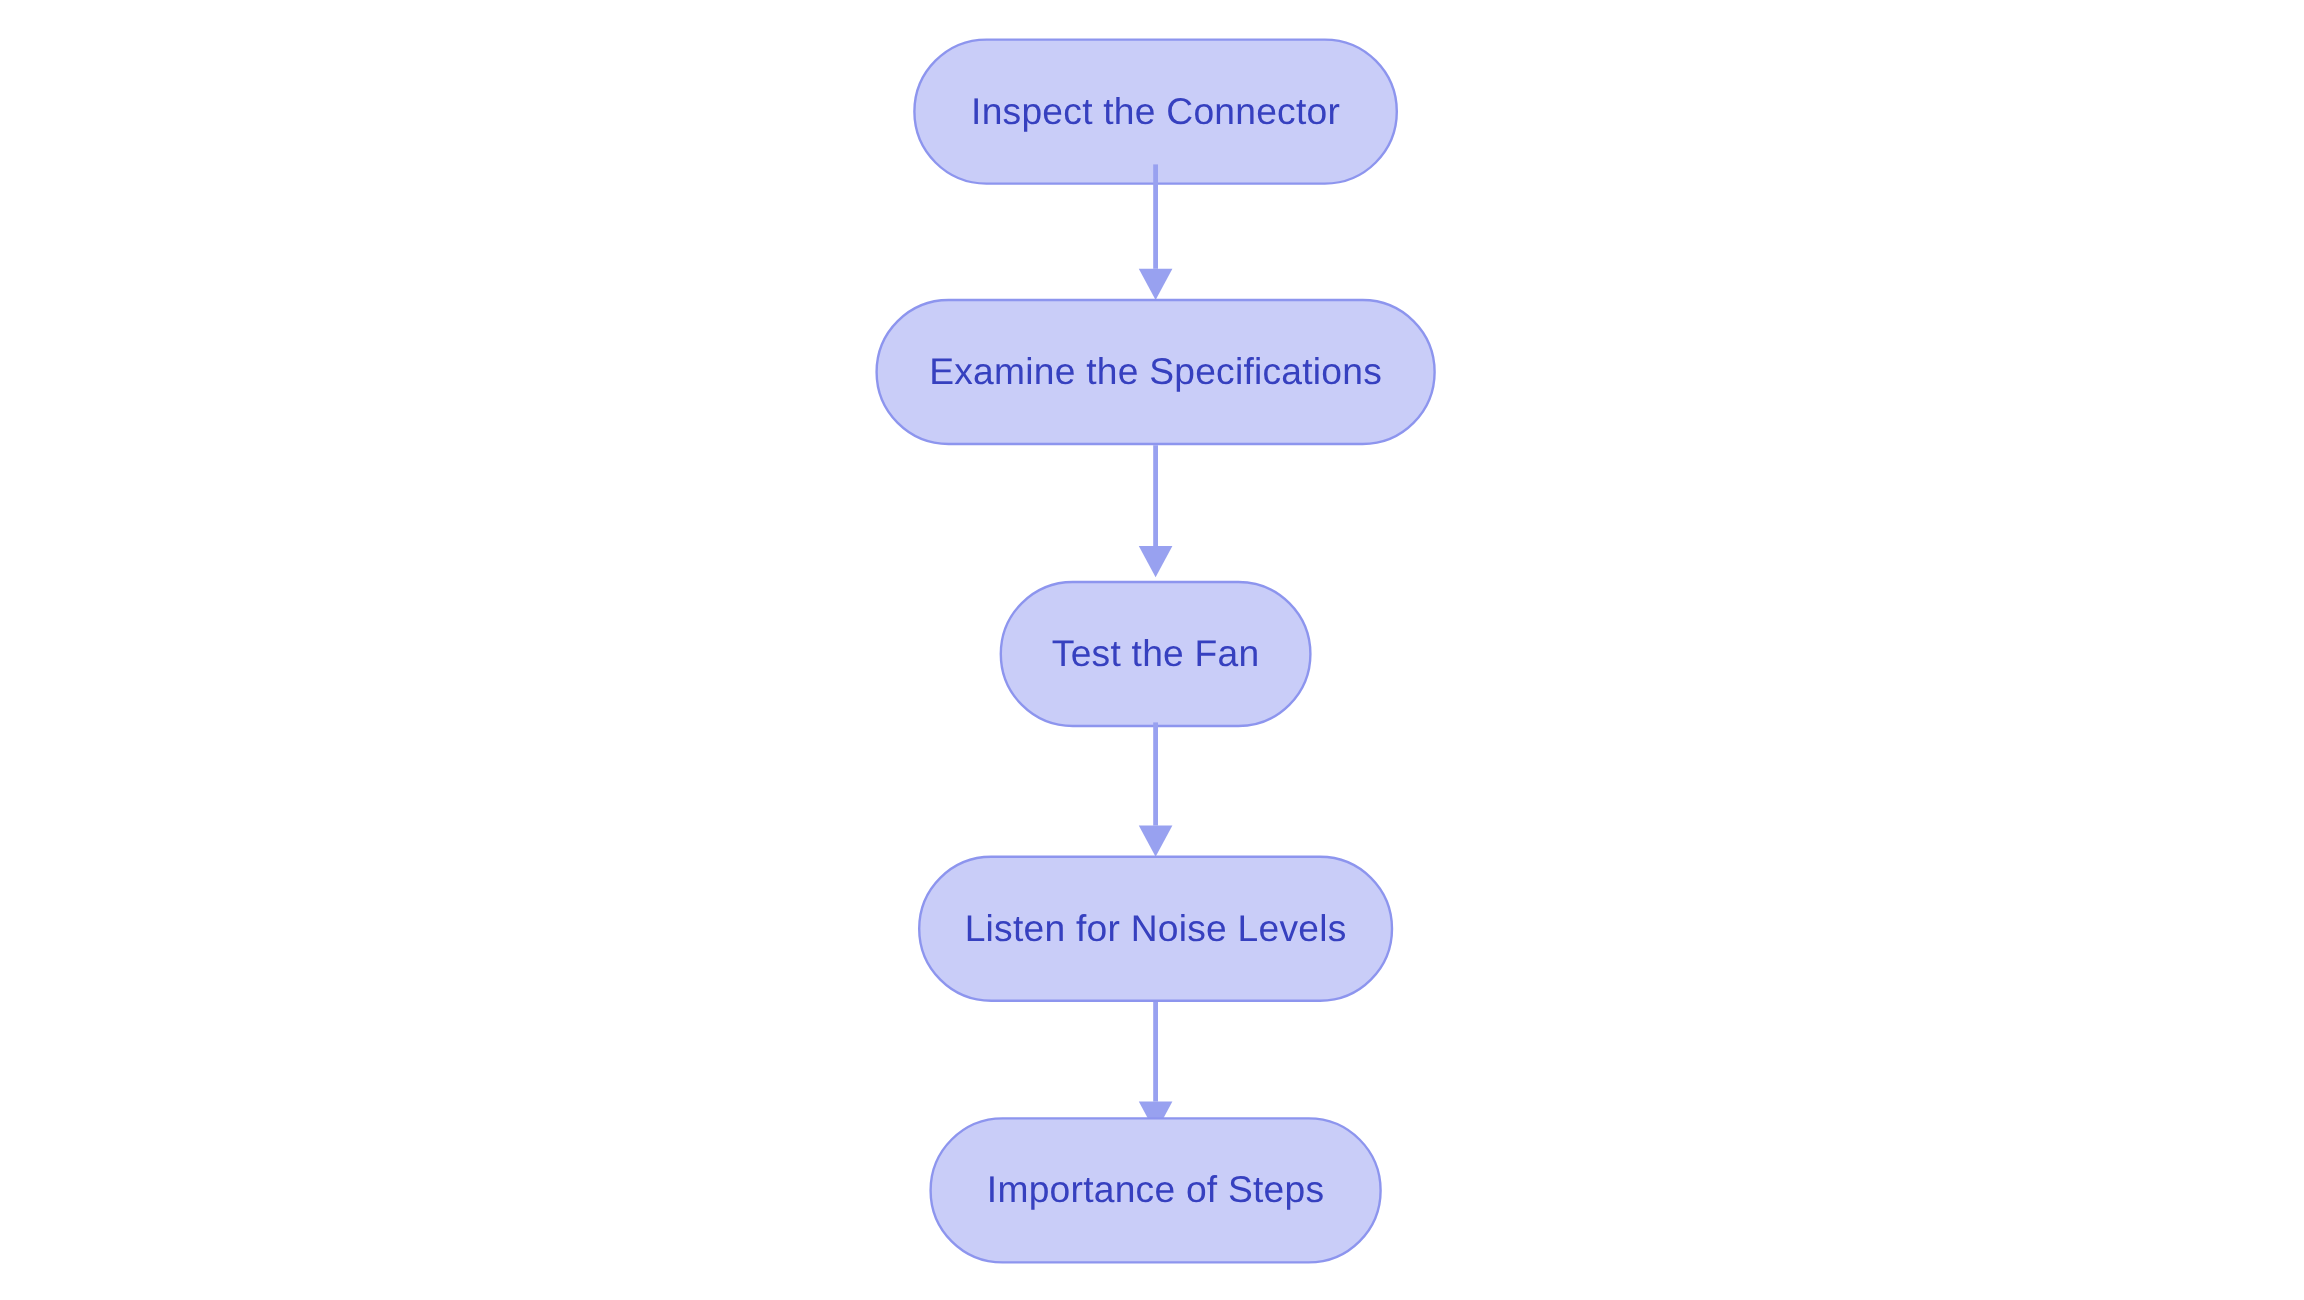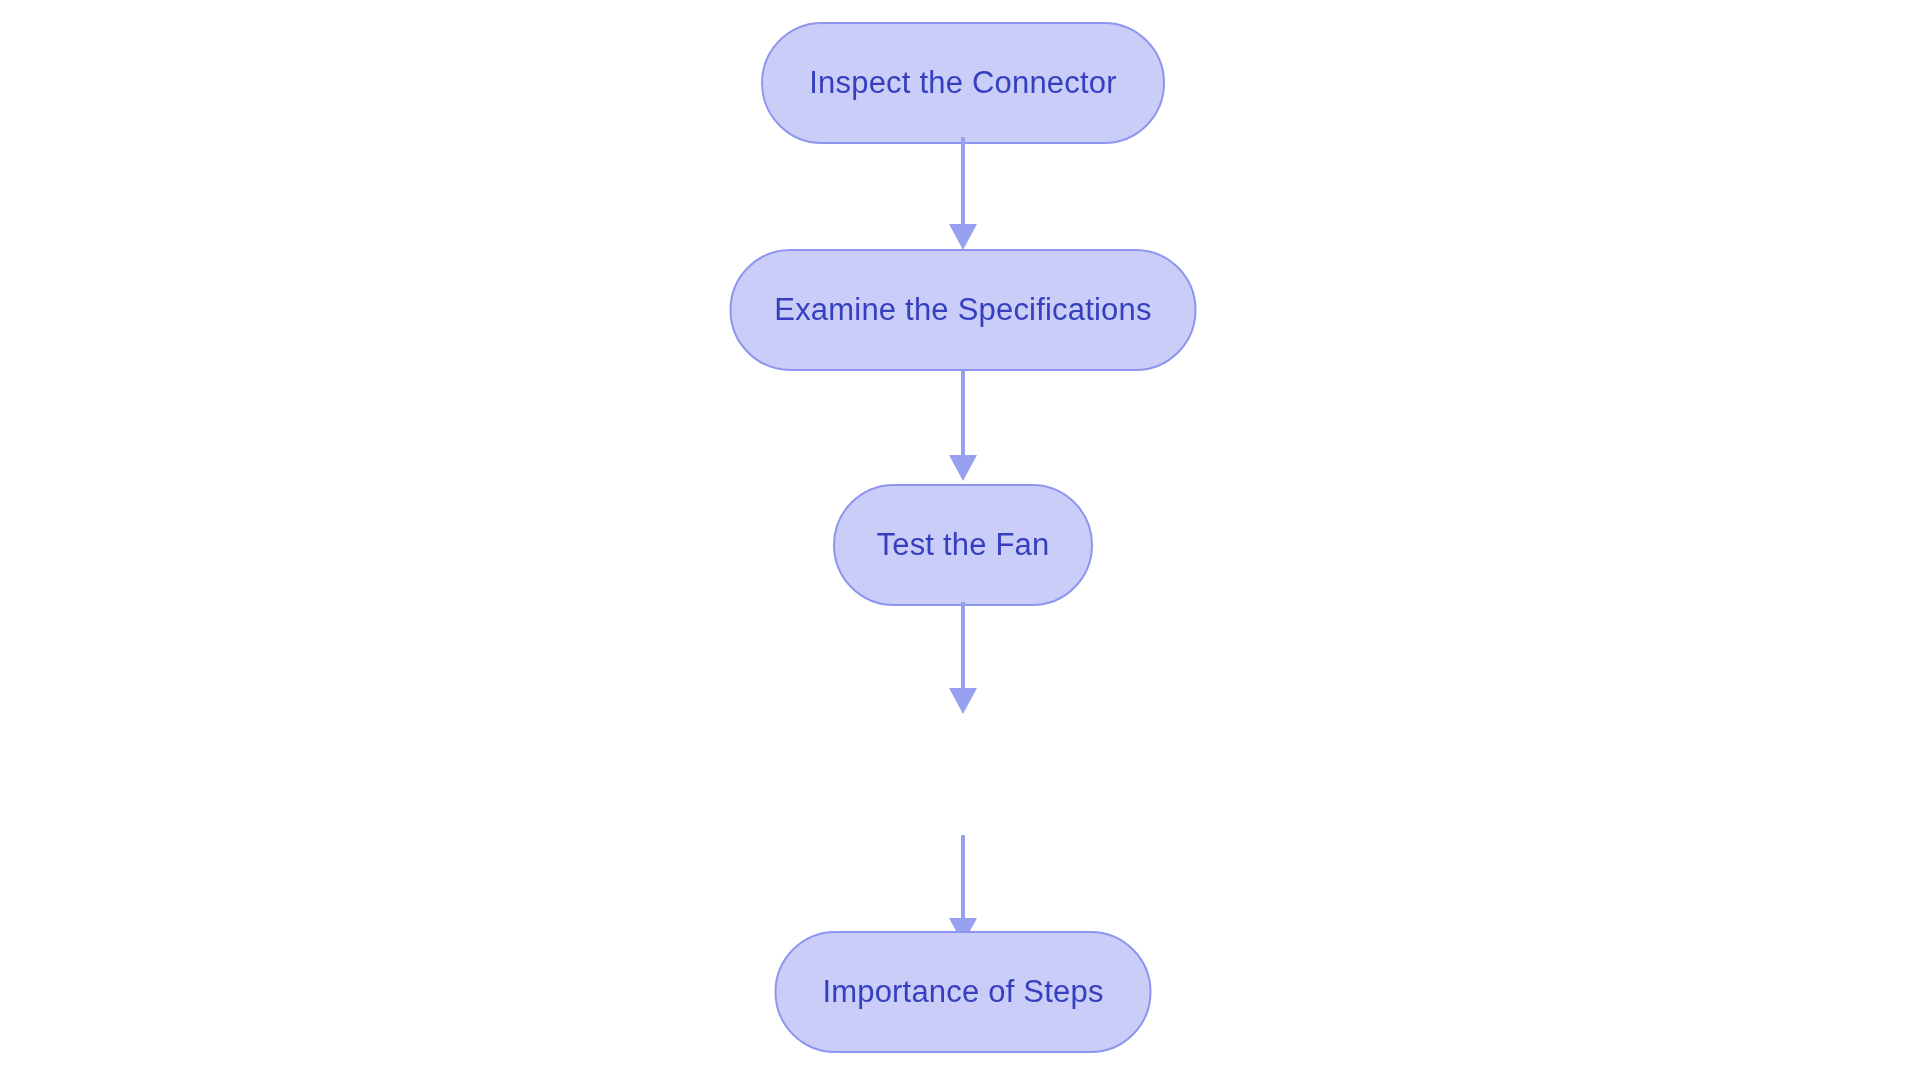--- a/index.html
+++ b/index.html
@@ -28,21 +28,21 @@
     align-items: center;
     justify-content: center;
   }
   .node-label {
     color: var(--node-text, #3640bf);
     font-size: 31px;
     font-weight: 400;
     letter-spacing: 0.2px;
     white-space: nowrap;
   }
-  .n1 { top: 22px;  width: 404px; }
+  .n1 { top: 32px;  width: 404px; }
   .n2 { top: 249px; width: 467px; }
   .n3 { top: 484px; width: 260px; }
   .n4 { top: 713px; width: 396px; }
   .n5 { top: 931px; width: 377px; }
 
   .arrow {
     position: absolute;
     left: 963px;
     transform: translateX(-50%);
     width: 28px;
@@ -91,20 +91,23 @@
 
   <div class="node n3">
     <span class="node-label">Test the Fan</span>
   </div>
 
   <div class="arrow a3">
     <div class="arrow-line"></div>
     <div class="arrow-head"></div>
   </div>
 
+  <div class="node n4">
+    <span class="node-label">Listen for Noise Levels</span>
+  </div>
 
   <div class="arrow a4">
     <div class="arrow-line"></div>
     <div class="arrow-head"></div>
   </div>
 
   <div class="node n5">
     <span class="node-label">Importance of Steps</span>
   </div>
 

